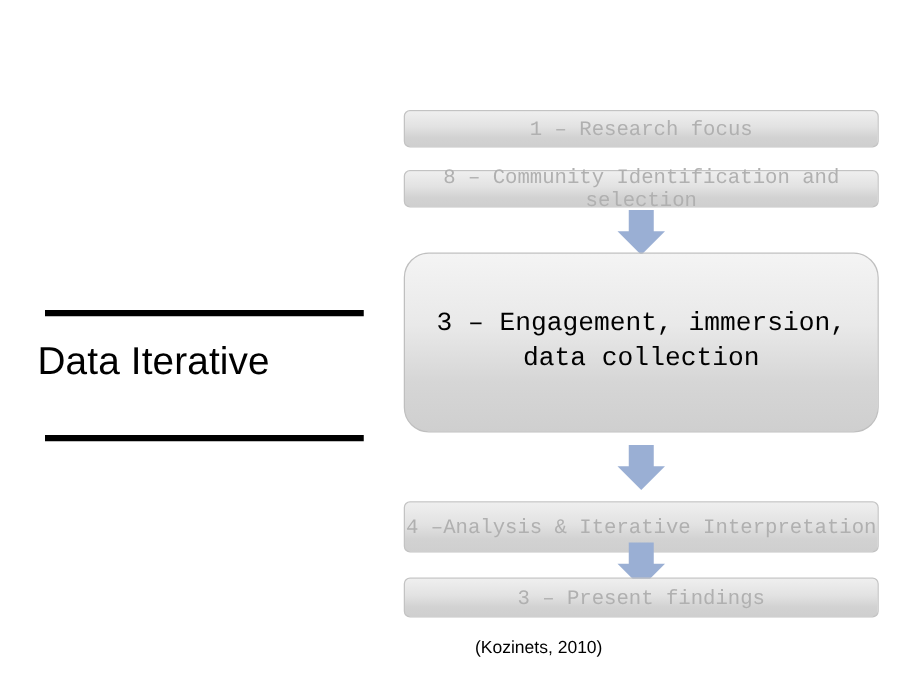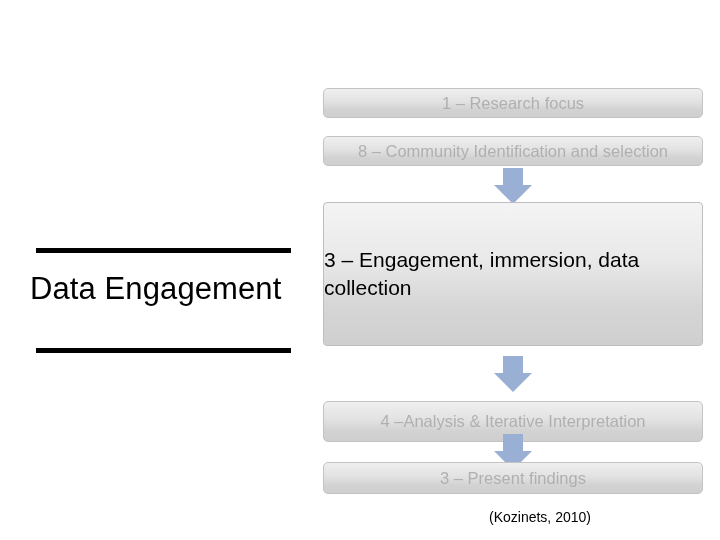--- a/index.html
+++ b/index.html
@@ -44,46 +44,47 @@
     letter-spacing: 0.1px;
   }
 
   
   .flow-box {
     position: absolute;
     box-sizing: border-box;
     display: flex;
     align-items: center;
     justify-content: center;
-    text-align: left;
+    text-align: center;
     color: #b0b0b0;
     border: 1px solid #c3c3c3;
     border-radius: 5px;
     background: linear-gradient(to bottom, #efefef 0%, #e2e2e2 45%, #d2d2d2 75%, #cfcfcf 100%);
     font-size: 16.5px;
+    font-family: Liberation Mono, monospace;
   }
 
   #box-1 {
     left: 323px;
     top: 88px;
     width: 380px;
     height: 30px;
   }
   #box-2 {
     left: 323px;
     top: 136px;
     width: 380px;
     height: 30px;
   }
   #box-3 {
     left: 323px;
     top: 202px;
     width: 380px;
     height: 144px;
-    border-radius: 4px;
+    border-radius: 20px;
     color: #000000;
     font-size: 21px;
     line-height: 1.35;
     border: 1px solid #bfbfbf;
     background: linear-gradient(to bottom, #f4f4f4 0%, #e9e9e9 40%, #d6d6d6 72%, #cfcfcf 100%);
   }
   #box-4 {
     left: 323px;
     top: 401px;
     width: 380px;
@@ -123,31 +124,31 @@
   #arrow-1 { left: 494px; top: 168px; }
   #arrow-2 { left: 494px; top: 356px; }
   #arrow-3 { left: 494px; top: 434px; }
 
   
   #citation {
     position: absolute;
     left: 380px;
     top: 509px;
     width: 320px;
-    text-align: center;
+    text-align: left;
     font-size: 14px;
     color: #000000;
   }
 </style>
 </head>
 <body>
 
 <div id="left-title">
   <div class="rule top"></div>
-  <div class="label">Data Engagement</div>
+  <div class="label">Data Iterative</div>
   <div class="rule bottom"></div>
 </div>
 
 <div class="flow-box" id="box-1">
   <span>1 – Research focus</span>
 </div>
 
 <div class="flow-box" id="box-2">
   <span>8 – Community Identification and selection</span>
 </div>

